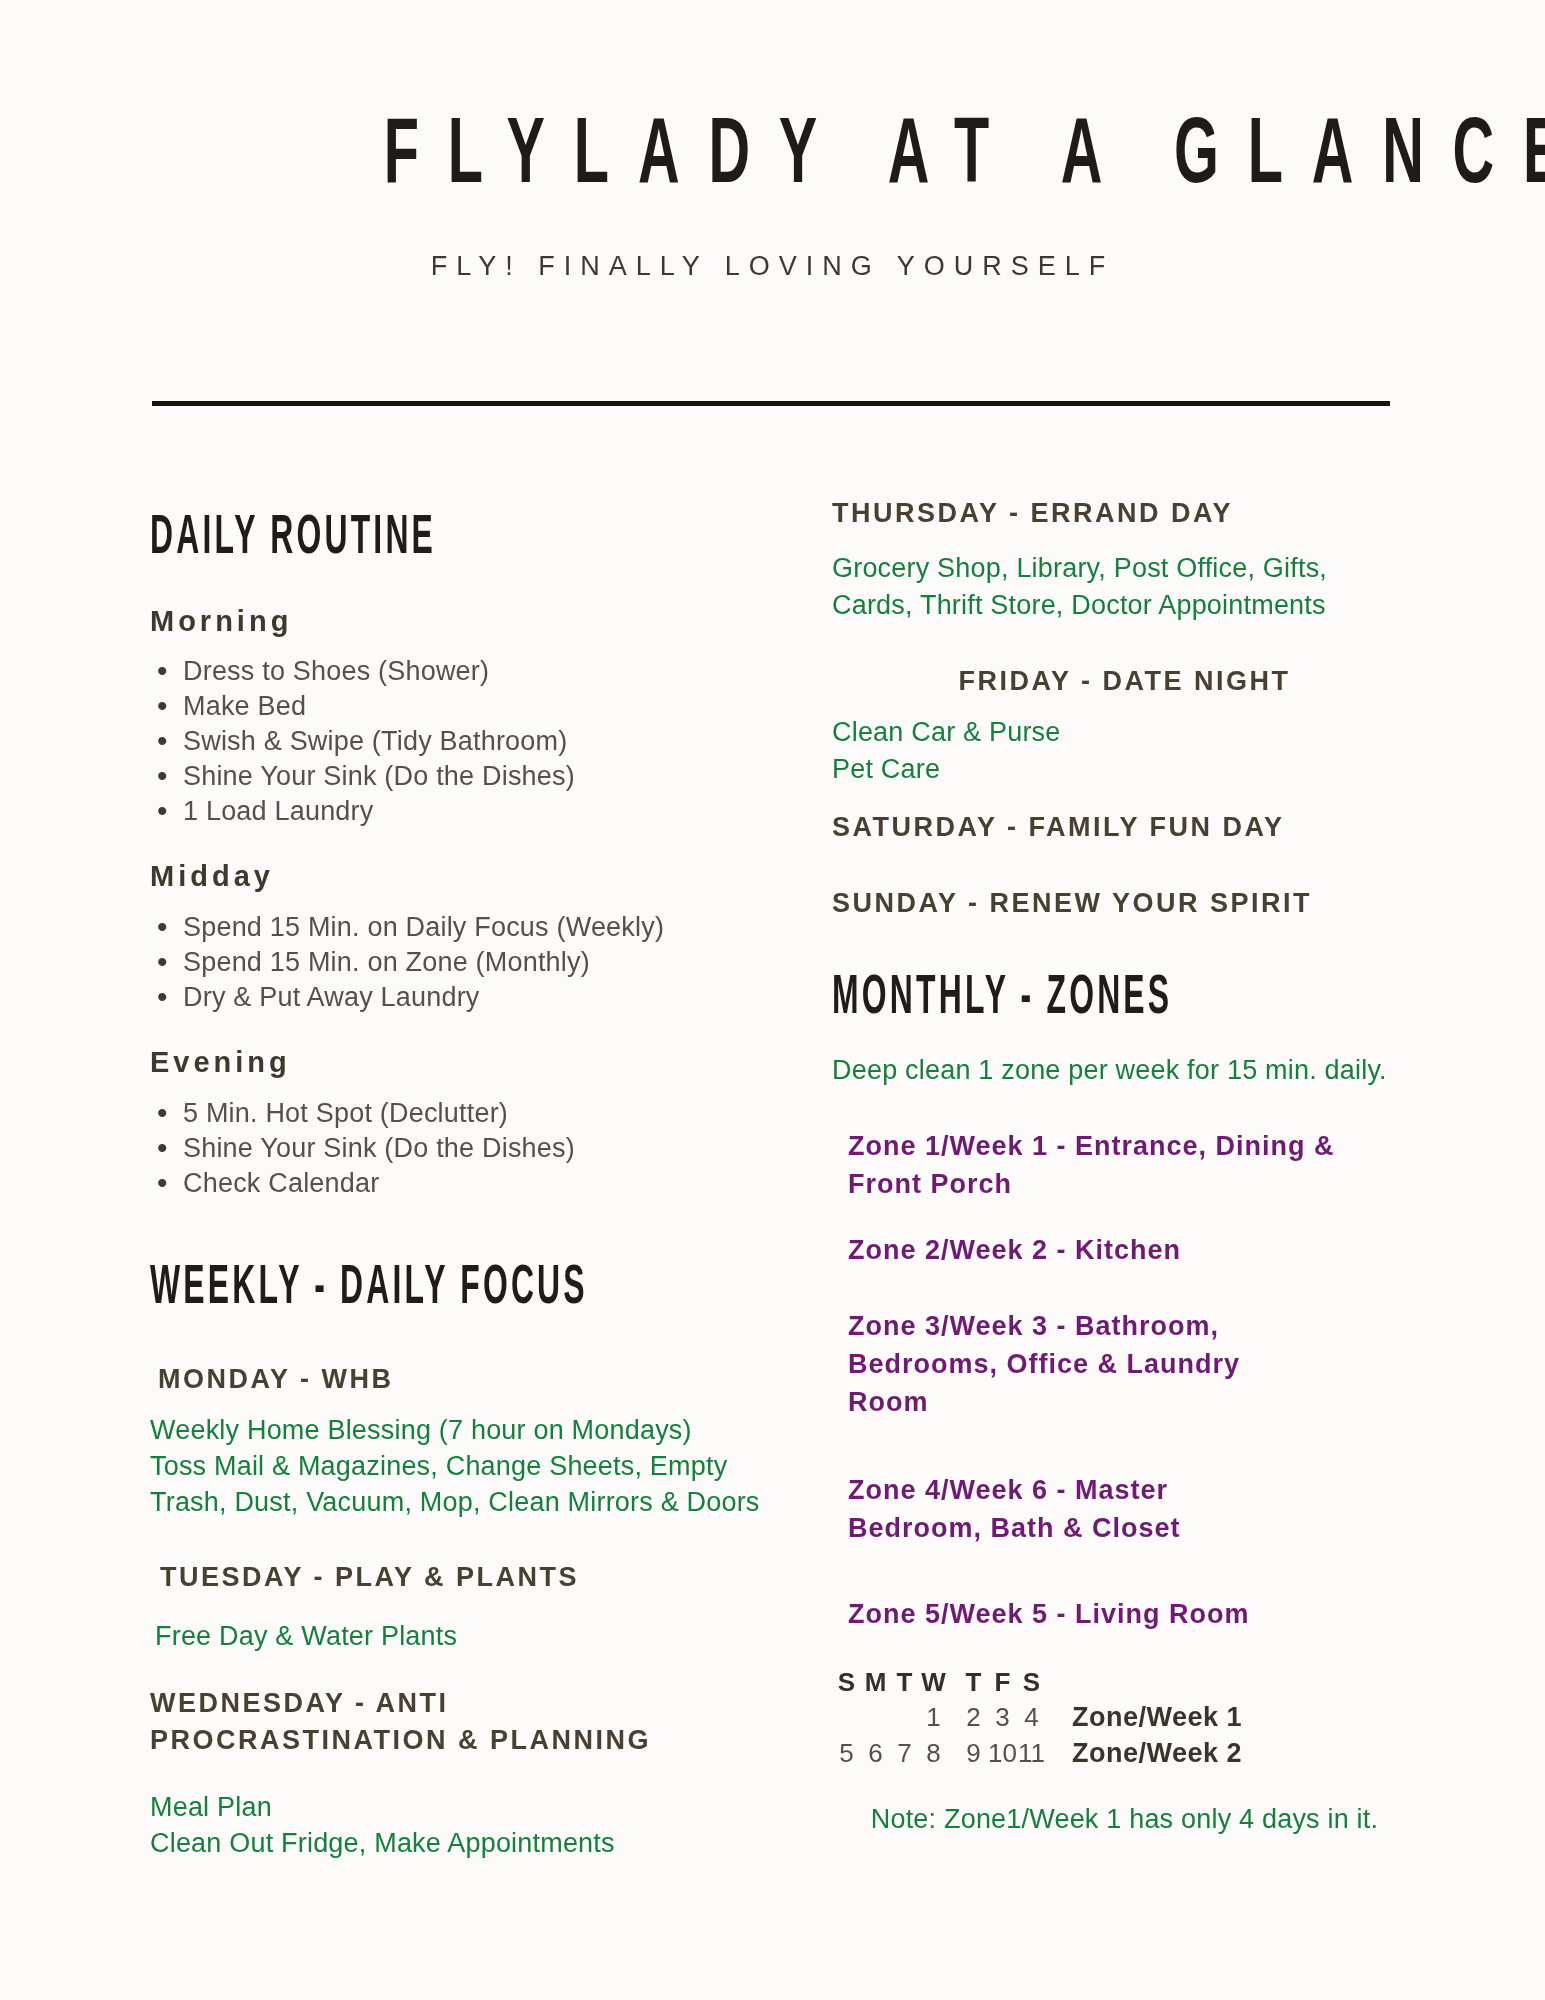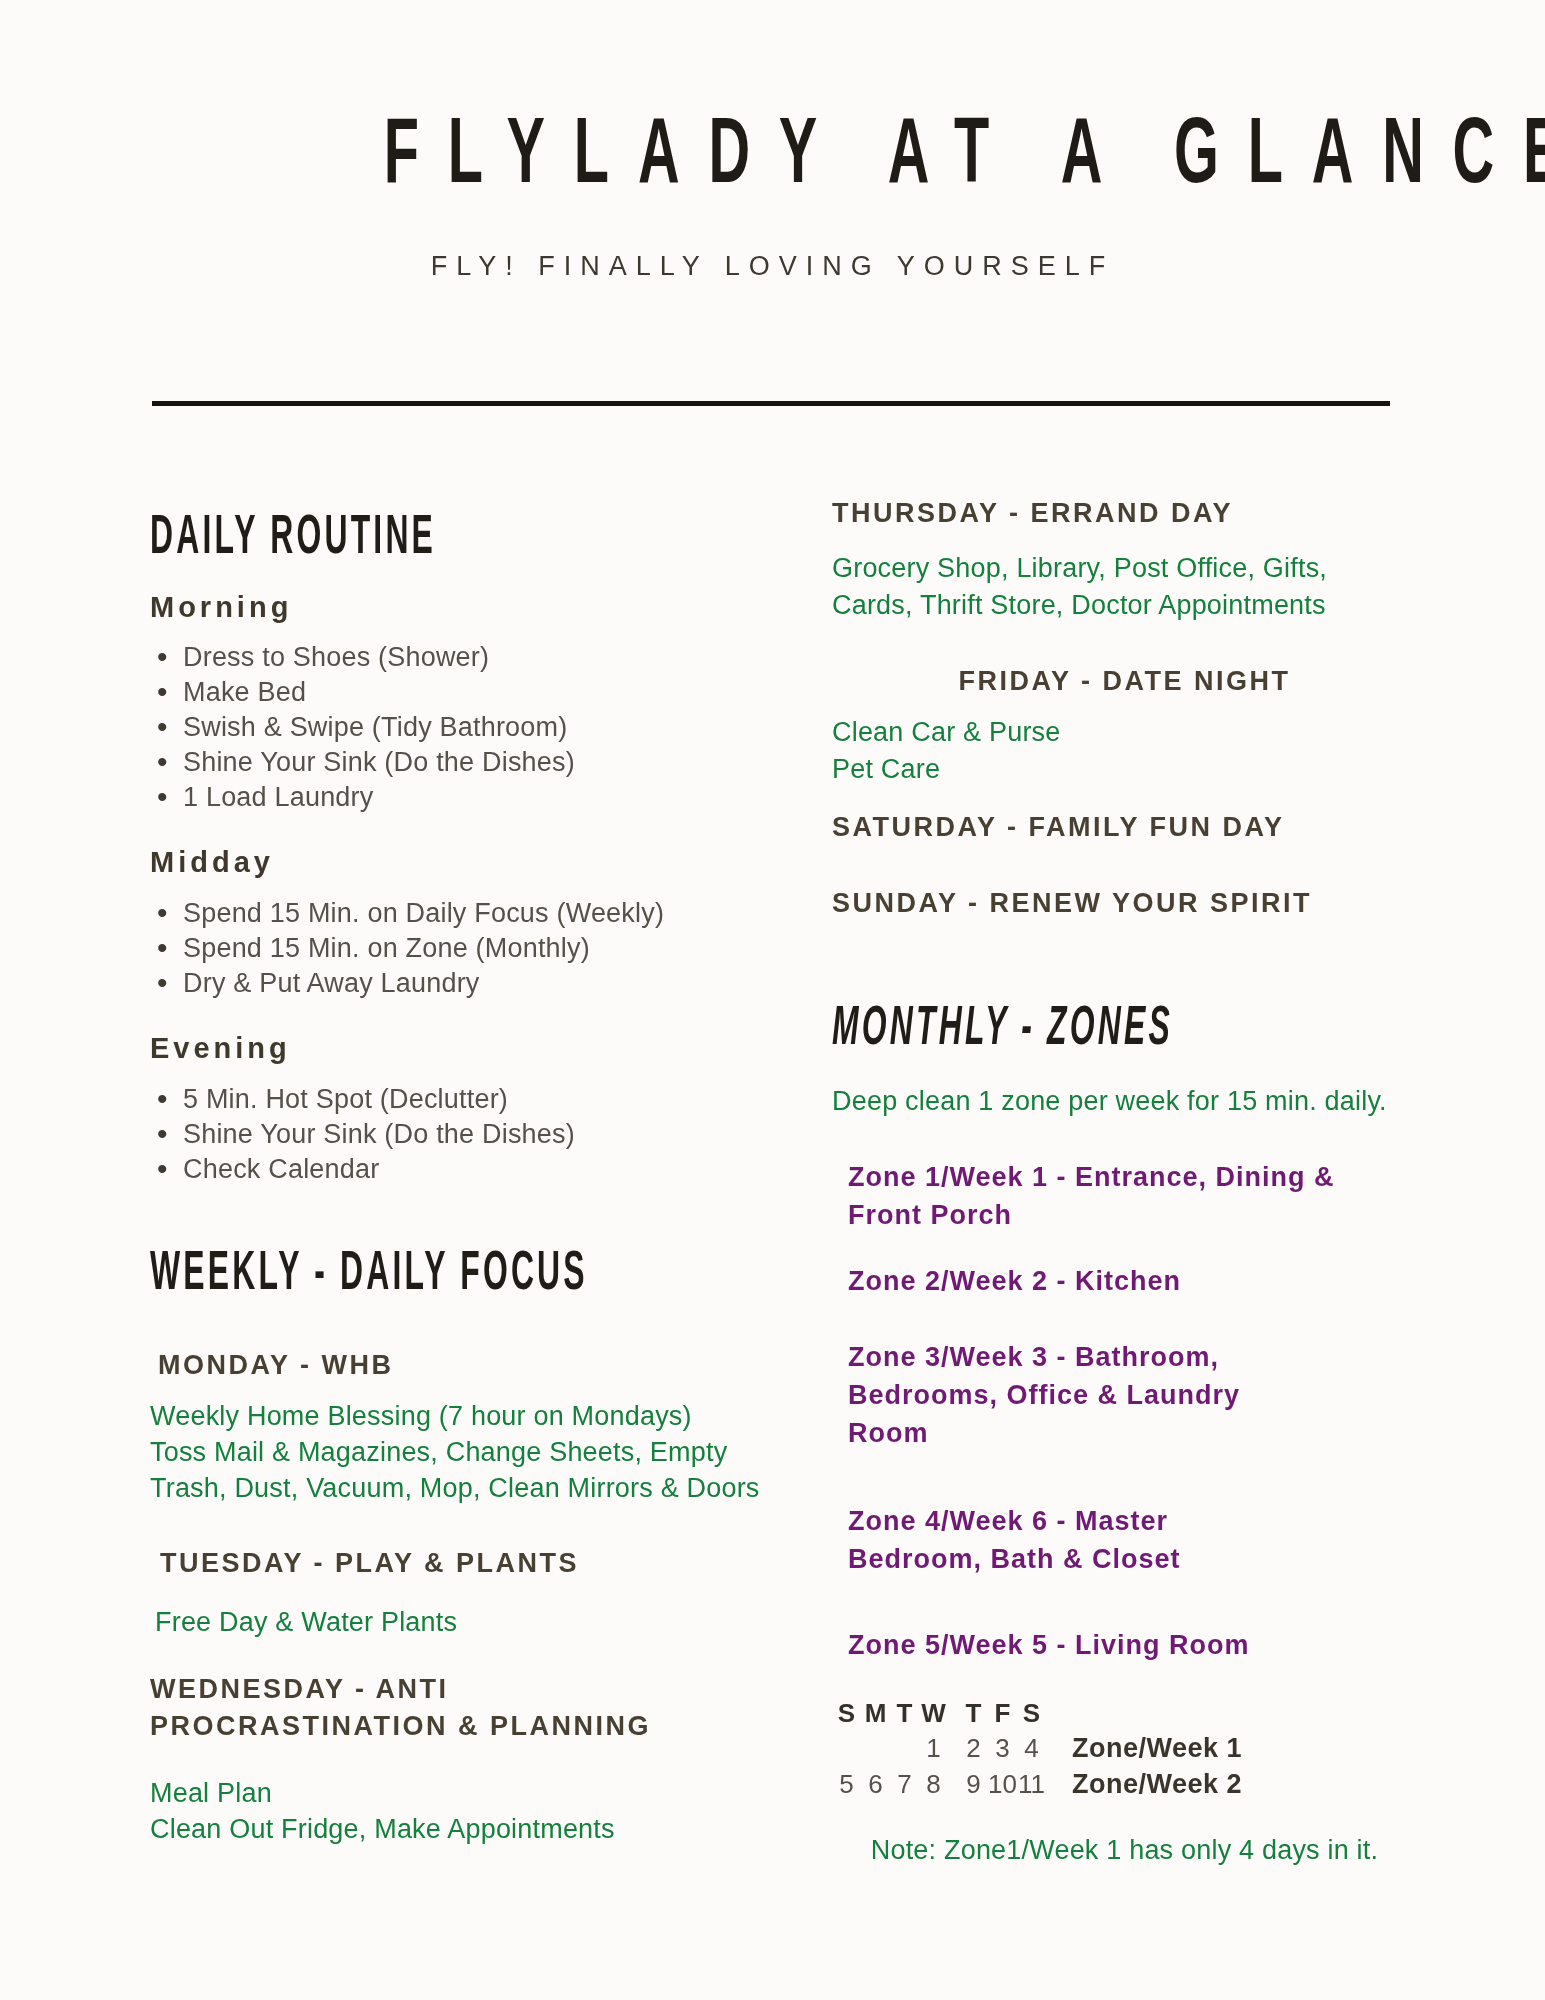--- a/index.html
+++ b/index.html
@@ -71,21 +71,21 @@
     <h1 class="title"><span class="cond-title">FLYLADY AT A GLANCE</span></h1>
     <div class="subtitle">FLY! FINALLY LOVING YOURSELF</div>
   </div>
 
   <div class="divider"></div>
 
   <section class="col col-left">
 
     <h2 class="h-big" style="margin-top:24px;"><span class="cond">DAILY ROUTINE</span></h2>
 
-    <h3 class="h-group" style="margin-top:26px;">Morning</h3>
+    <h3 class="h-group" style="margin-top:40px;">Morning</h3>
     <ul class="blist" style="margin-top:16px;">
       <li>Dress to Shoes (Shower)</li>
       <li>Make Bed</li>
       <li>Swish &amp; Swipe (Tidy Bathroom)</li>
       <li>Shine Your Sink (Do the Dishes)</li>
       <li>1 Load Laundry</li>
     </ul>
 
     <h3 class="h-group" style="margin-top:30px;">Midday</h3>
     <ul class="blist" style="margin-top:17px;">
@@ -149,21 +149,21 @@
     </div>
 
     <h3 class="h-day" style="margin-top:22px;">
         <div class="line">SATURDAY - FAMILY FUN DAY</div>
       </h3>
 
     <h3 class="h-day" style="margin-top:42px;">
         <div class="line">SUNDAY - RENEW YOUR SPIRIT</div>
       </h3>
 
-    <h2 class="h-big" style="margin-top:75px;font-style:italic;"><span class="cond">MONTHLY - ZONES</span></h2>
+    <h2 class="h-big" style="margin-top:44px;"><span class="cond">MONTHLY - ZONES</span></h2>
 
     <div class="body" style="margin-top:28px;">Deep clean 1 zone per week for 15 min. daily.</div>
 
     <h3 class="h-zone" style="margin-top:38px;">
       <div class="line">Zone 1/Week 1 - Entrance, Dining &amp;</div>
       <div class="line">Front Porch</div>
     </h3>
 
     <h3 class="h-zone" style="margin-top:28px;">
       <div class="line">Zone 2/Week 2 - Kitchen</div>

